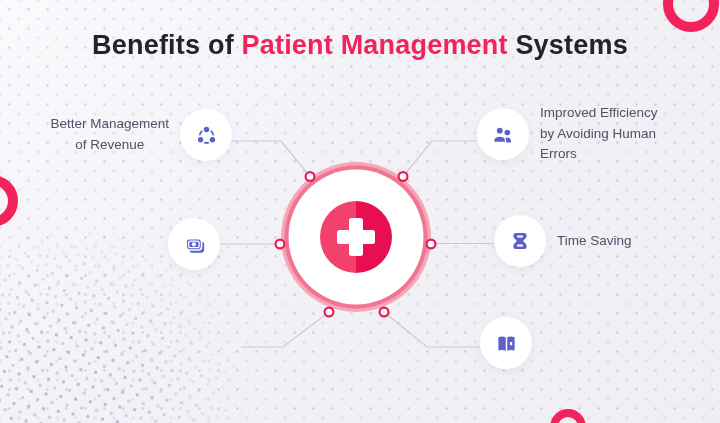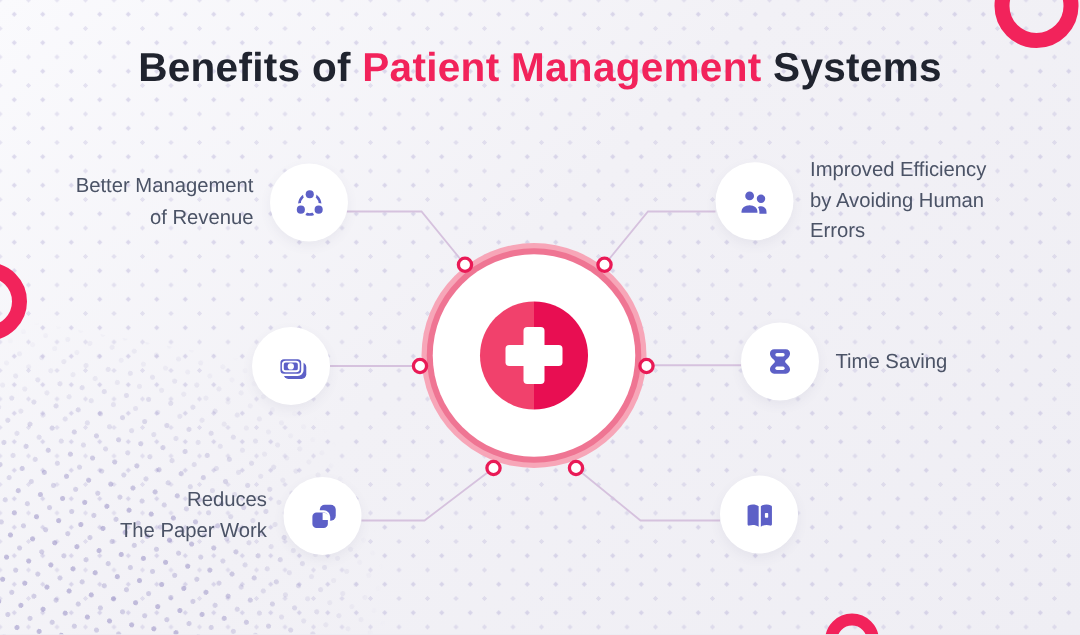--- a/index.html
+++ b/index.html
@@ -30,21 +30,21 @@
     position:absolute;top:30px;left:0;width:100%;
     text-align:center;font-size:27px;font-weight:700;letter-spacing:.2px;
     color:#20242F;white-space:nowrap;
   }
   .title .hl{color:#F2235B;}
   svg.decor{position:absolute;left:0;top:0;}
   .item{position:absolute;display:flex;align-items:center;gap:11px;transform:translateY(-50%);}
   .item .label{
     font-size:13.5px;line-height:1.52;color:#4B5366;white-space:pre-line;
   }
-  .item.left .label{text-align:right;}
+  .item.left .label{text-align:center;}
   .item.right .label{text-align:left;}
   .icon-circle{
     width:52px;height:52px;border-radius:50%;background:#fff;flex:0 0 auto;
     display:flex;align-items:center;justify-content:center;
     box-shadow:0 3px 8px rgba(90,80,130,0.07);
   }
   .icon-circle svg{display:block;}
   
   #item-revenue   {top:135px;right:488px;}
   #item-cost      {top:244px;right:500px;}
@@ -119,31 +119,20 @@
     <div class="icon-circle">
       <svg width="25" height="25" viewBox="0 0 24 24">
         <rect x="6.8" y="9.2" width="14.5" height="10.6" rx="3" fill="#5D60C7"></rect>
         <rect x="4" y="6.4" width="14.8" height="10.8" rx="3" fill="#5D60C7" stroke="#FFFFFF" stroke-width="1.5"></rect>
         <rect x="6.3" y="8.7" width="10.2" height="6.2" rx="1.8" fill="none" stroke="#FFFFFF" stroke-width="1.2"></rect>
         <circle cx="11.4" cy="11.8" r="2" fill="#FFFFFF"></circle>
       </svg>
     </div>
   </div>
 
-  <div class="item left" id="item-paperwork">
-    <div class="label">Reduces
-The Paper Work</div>
-    <div class="icon-circle">
-      <svg width="25" height="25" viewBox="0 0 24 24">
-        <rect x="9.8" y="4.3" width="10.2" height="10.2" rx="3.2" fill="#5D60C7"></rect>
-        <rect x="4.3" y="8.6" width="11.4" height="11.4" rx="3.4" fill="#5D60C7" stroke="#FFFFFF" stroke-width="1.5"></rect>
-        <path d="M11.6 9.3 A4.7 4.7 0 0 1 16.3 14 L11.6 14 Z" fill="#FFFFFF"></path>
-      </svg>
-    </div>
-  </div>
 
   <div class="item right" id="item-time">
     <div class="icon-circle">
       <svg width="24" height="24" viewBox="0 0 24 24">
         <path d="M8.1 3.9 h7.8 c1.7 0 2.8 1.2 2.8 2.7 c0 2.9-3.3 4.1-3.3 5.4 s3.3 2.5 3.3 5.4 c0 1.5-1.1 2.7-2.8 2.7 H8.1 c-1.7 0-2.8-1.2-2.8-2.7 c0-2.9 3.3-4.1 3.3-5.4 S5.3 9.5 5.3 6.6 c0-1.5 1.1-2.7 2.8-2.7 z" fill="#5D60C7"></path>
         <rect x="8.9" y="6.4" width="6.2" height="2.2" rx="1.1" fill="#FFFFFF"></rect>
         <rect x="8.9" y="15.4" width="6.2" height="2.2" rx="1.1" fill="#FFFFFF"></rect>
       </svg>
     </div>
     <div class="label">Time Saving</div>

